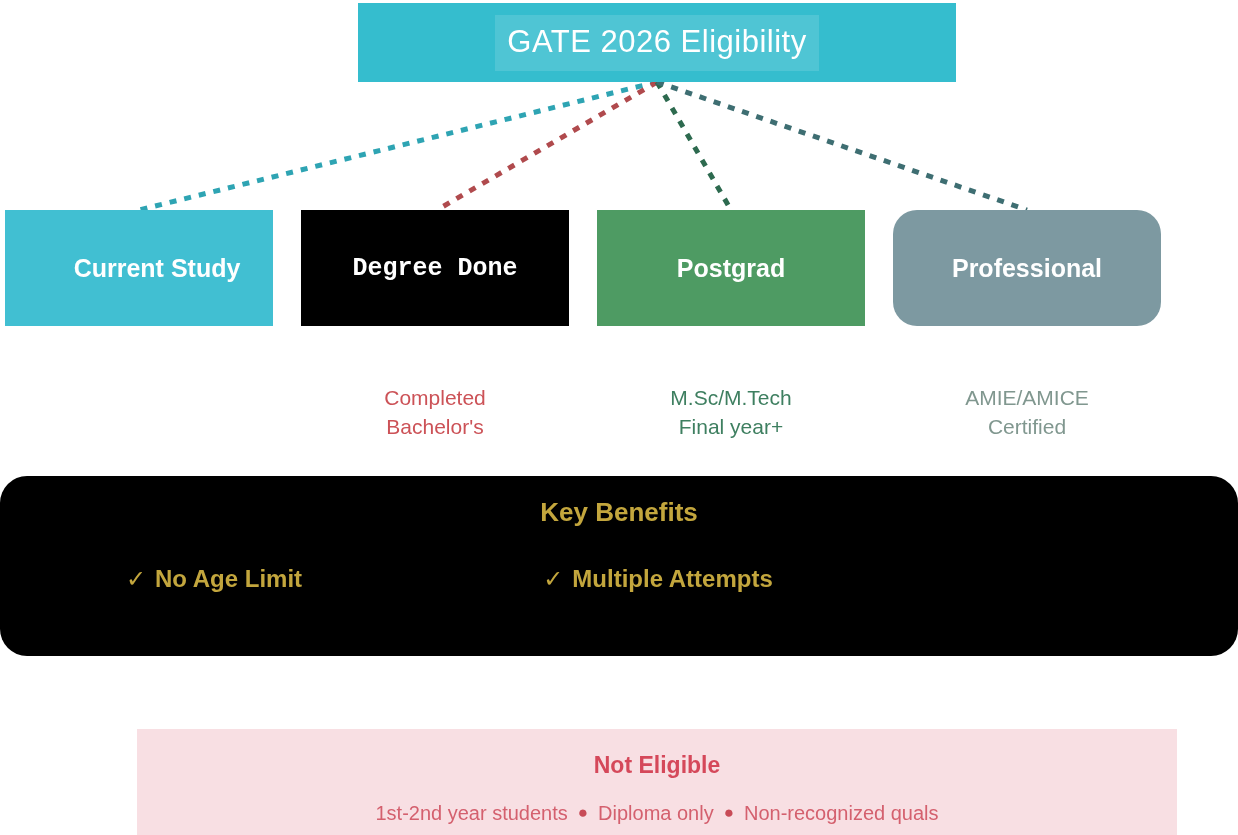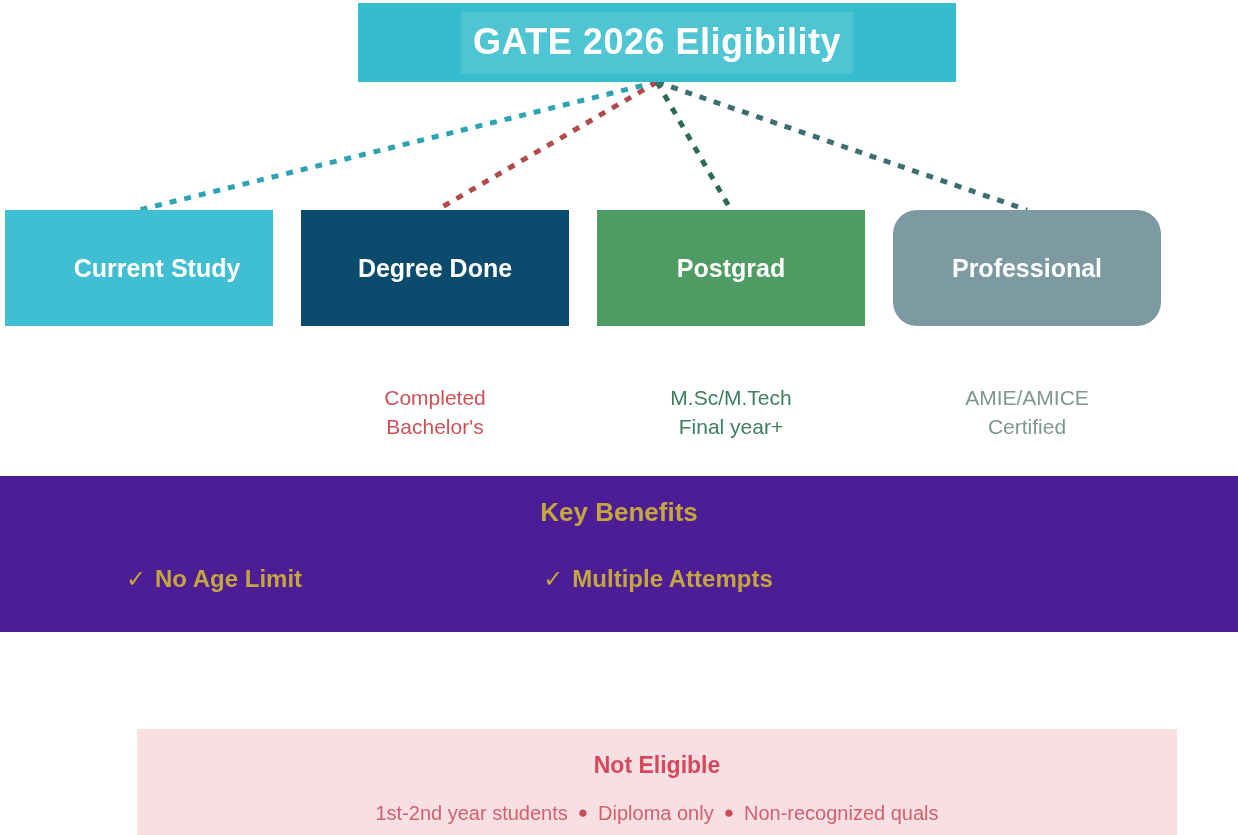--- a/index.html
+++ b/index.html
@@ -11,21 +11,21 @@
   }
   
   .title-box {
     position:absolute; left:358px; top:3px; width:598px; height:79px;
     background:#35BDCE; display:flex; align-items:center; justify-content:center;
   }
   .title-highlight {
     background:rgba(255,255,255,0.13); padding:9px 12px 11px 12px;
   }
   .title-text {
-    color:#ffffff; font-size:36px; font-weight:bold; letter-spacing:0.5px;
+    color:#ffffff; font-size:31px; font-weight:normal; letter-spacing:0.5px;
     white-space:nowrap;
   }
   
   #connectors {
     position:absolute; left:0; top:0; width:1238px; height:835px;
     pointer-events:none;
   }
   
   .category-box {
     position:absolute; top:210px; width:268px; height:116px;
@@ -42,22 +42,23 @@
   .category-desc {
     position:absolute; top:383px; width:268px; text-align:center;
     font-size:21px; line-height:29px; font-weight:normal;
   }
   .desc-pos-0 { left:5px;   color:#3CB5C4; }
   .desc-pos-1 { left:301px; color:#CC5257; }
   .desc-pos-2 { left:597px; color:#3E7F60; }
   .desc-pos-3 { left:893px; color:#80978F; }
   
   .benefits-band {
-    position:absolute; left:0; top:476px; width:1238px; height:156px;
-    background:#4c1d95;
+    position:absolute; left:0; top:476px; width:1238px; height:180px;
+    background:#000000;
+    border-radius:27px;
   }
   .benefits-heading {
     position:absolute; left:0; top:21px; width:100%; text-align:center;
     color:#C3A63D; font-size:26px; font-weight:bold;
   }
   .benefit-item {
     position:absolute; top:89px; transform:translateX(-50%);
     color:#C3A63D; font-size:24px; font-weight:bold; white-space:nowrap;
   }
   .benefit-pos-0 { left:214px; }
@@ -93,21 +94,21 @@
 
   <div class="title-box">
     <div class="title-highlight">
       <span class="title-text">GATE 2026 Eligibility</span>
     </div>
   </div>
 
   <div class="category-box cat-pos-0" style="background: rgb(65, 191, 210);">
     <span class="cat-label">Current Study</span>
   </div>
-  <div class="category-box cat-pos-1" style="background: #0c4a6e;">
+  <div class="category-box cat-pos-1" style="background: #000000; font-family: Liberation Mono, monospace;">
     <span class="cat-label">Degree Done</span>
   </div>
   <div class="category-box cat-pos-2" style="background: rgb(78, 155, 99);">
     <span class="cat-label">Postgrad</span>
   </div>
   <div class="category-box cat-pos-3" style="background: rgb(125, 153, 161); border-radius: 24px;">
     <span class="cat-label">Professional</span>
   </div>
 
   <div class="category-desc desc-pos-1" style="color: rgb(204, 82, 87);">

